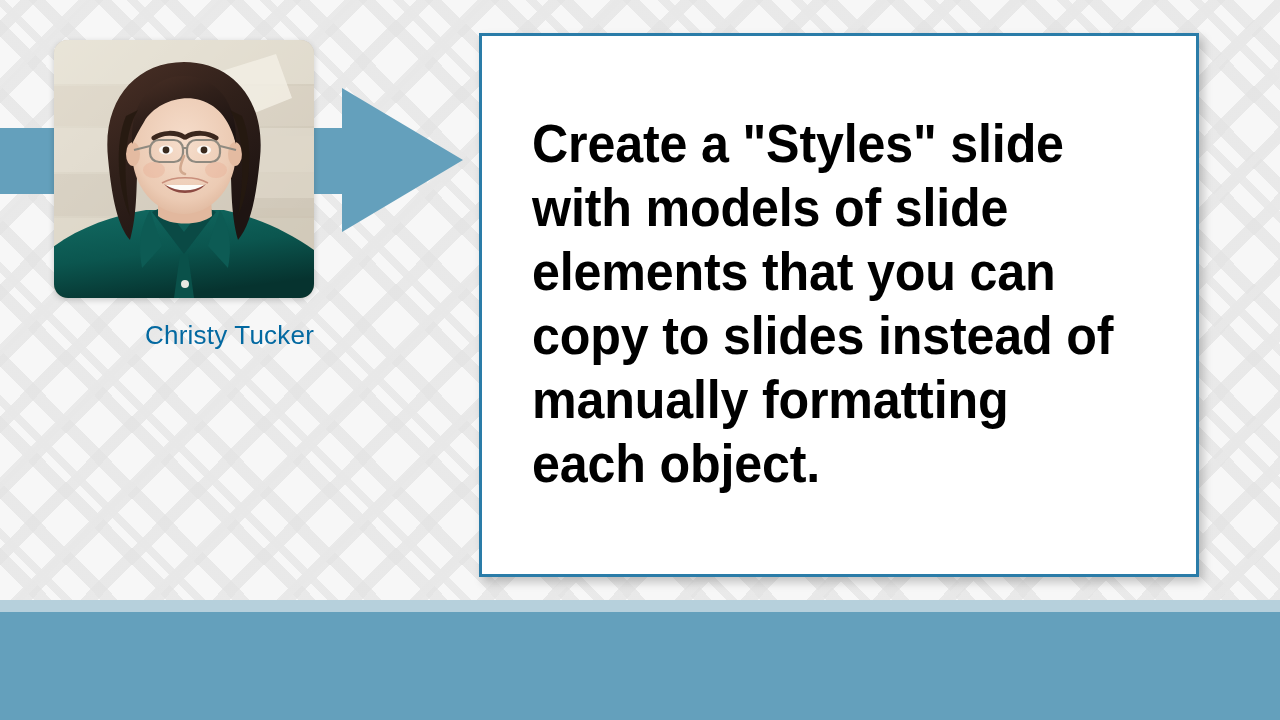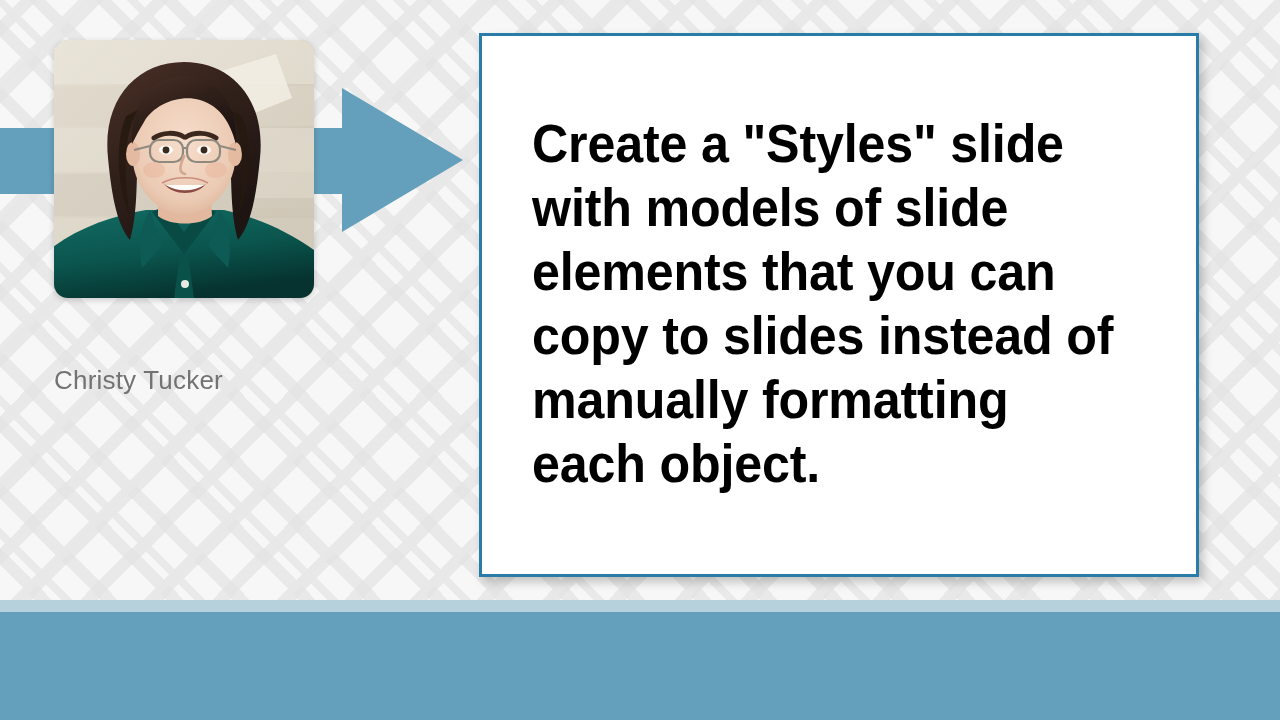--- a/index.html
+++ b/index.html
@@ -74,27 +74,26 @@
     box-shadow: 0 2px 6px rgba(0,0,0,0.18);
     background: #cdc4b4;
   }
   .portrait svg { display:block; width:100%; height:100%; }
 
   .speaker-name {
     position: absolute;
     left: 54px;
     top: 320px;
     width: 260px;
-    text-align: left;
+    text-align: right;
     font-size: 26px;
-    color: #737373;
+    color: #0369a1;
     font-family: "Liberation Sans", sans-serif;
     font-weight: 400;
     letter-spacing: 0.2px;
-    margin-top: 45px;
   }
 
   
   .quote-card {
     position: absolute;
     left: 479px;
     top: 33px;
     width: 720px;
     height: 544px;
     background: #ffffff;

